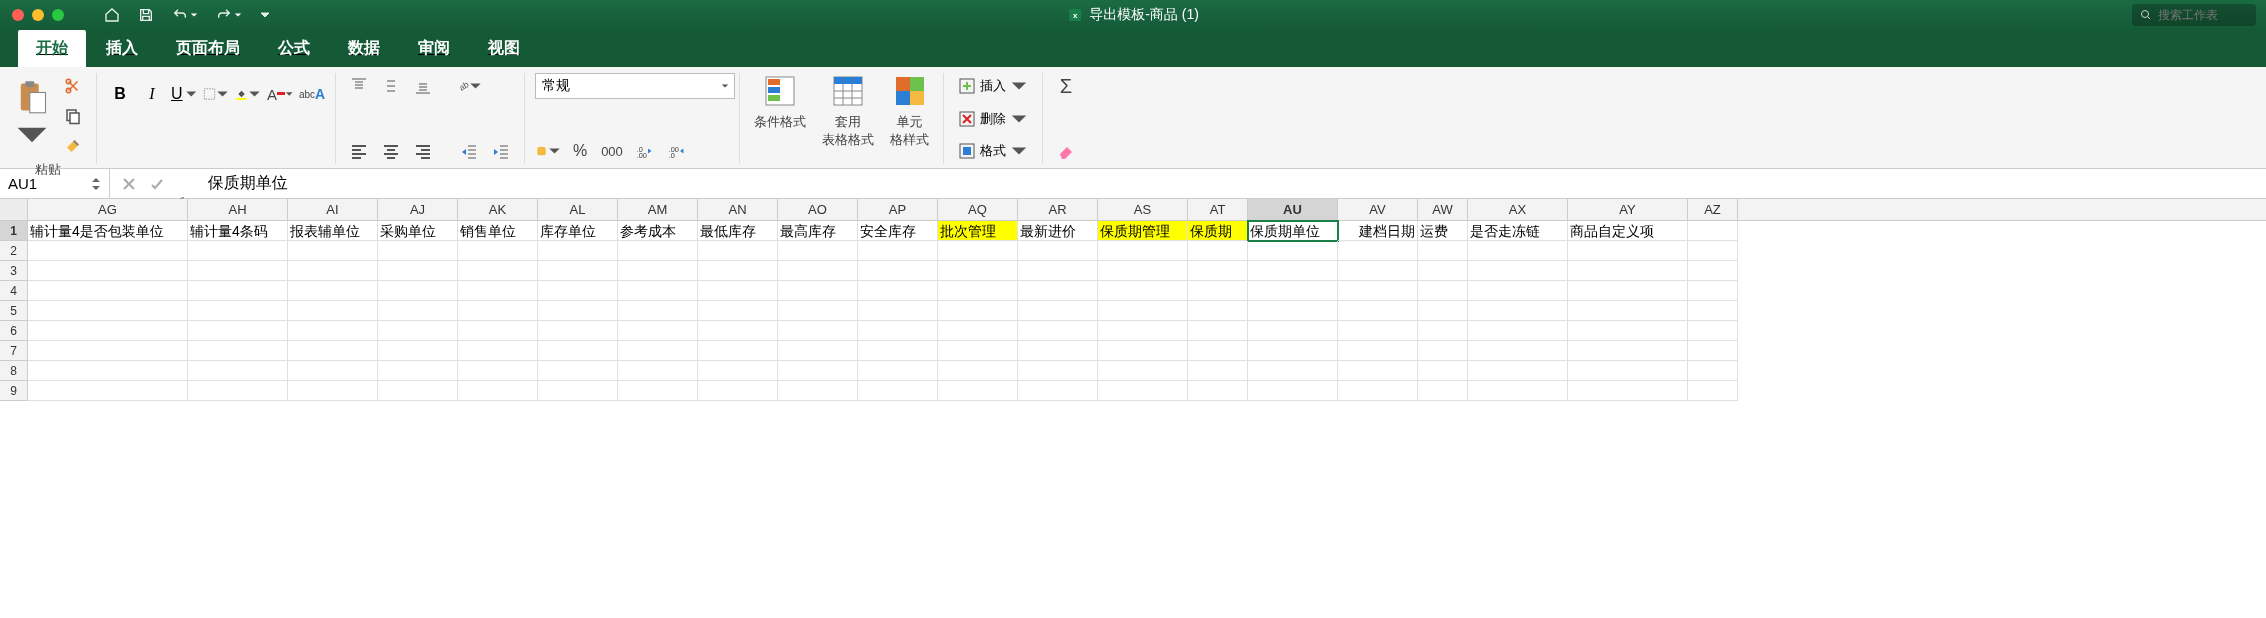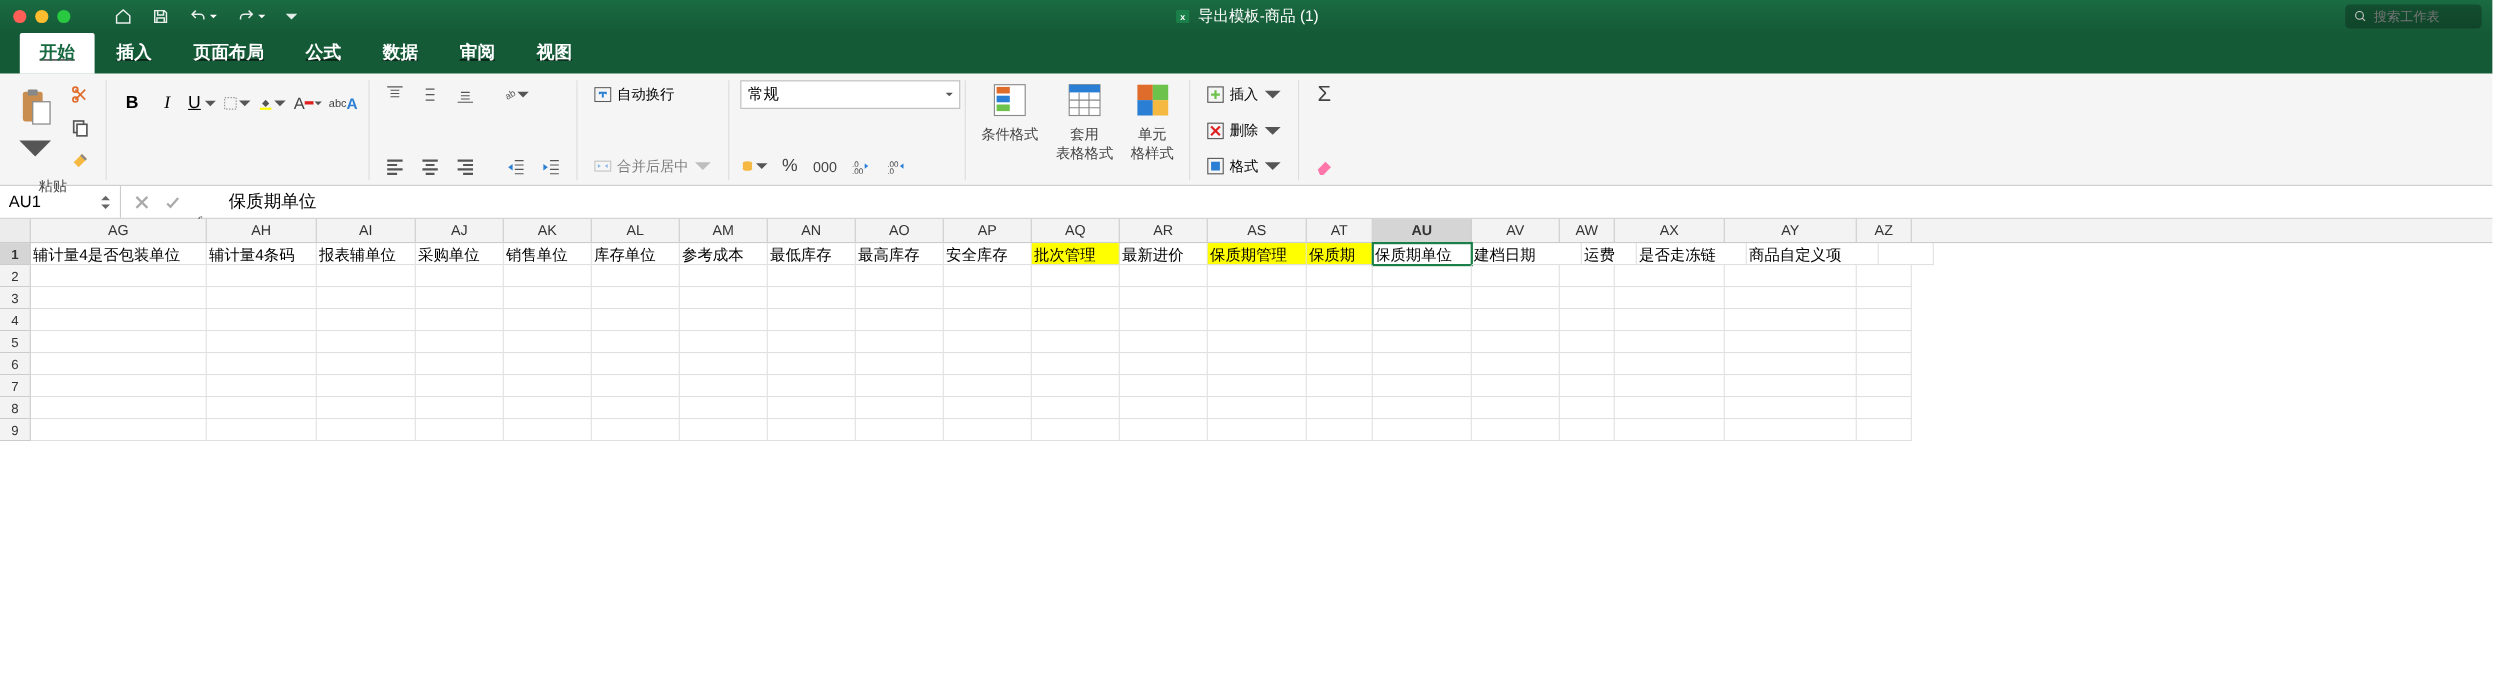--- a/index.html
+++ b/index.html
@@ -265,39 +265,20 @@
         </div>
       <div class="sm-btn">
           <svg viewBox="0 0 18 18">
             <path stroke="#555" d="M8 4h8M8 8h8M8 12h8M8 16h8"></path>
             <path fill="#2a7fd4" d="M2 7l4 3-4 3z"></path>
           </svg>
         </div>
     </div>
   </div>
 
-  <div class="group">
-    <div class="row-btn">
-      <svg viewBox="0 0 20 20">
-          <rect x="2" y="3" width="16" height="14" fill="none" stroke="#555"></rect>
-          <path fill="#2a7fd4" d="M6 7h8v3l-3-1v4h-2v-4l-3 1z"></path>
-        </svg>
-      <span>自动换行</span>
-    </div>
-    <div class="row-btn disabled" style="margin-top:10px;">
-      <svg viewBox="0 0 20 20">
-          <rect x="2" y="5" width="16" height="10" fill="none" stroke="#888"></rect>
-          <path fill="#2a7fd4" d="M5 8l3 2-3 2zM15 8l-3 2 3 2z"></path>
-        </svg>
-      <span>合并后居中</span>
-      <svg class="dd-caret" viewBox="0 0 10 10">
-          <path fill="#888" d="M1 3l4 4 4-4z"></path>
-        </svg>
-    </div>
-  </div>
 
   <div class="group">
     <div class="group-row">
       <input class="num-format" value="常规" style="">
       <svg class="dd-caret" viewBox="0 0 10 10" style="margin-left:-20px;">
           <path fill="#555" d="M1 3l4 4 4-4z"></path>
         </svg>
     </div>
     <div class="group-row" style="margin-top:8px;">
       <div class="sm-btn">
@@ -470,21 +451,21 @@
         <div class="cell" style="width: 80px;">库存单位</div>
         <div class="cell" style="width: 80px;">参考成本</div>
         <div class="cell" style="width: 80px;">最低库存</div>
         <div class="cell" style="width: 80px;">最高库存</div>
         <div class="cell" style="width: 80px;">安全库存</div>
         <div class="cell hl" style="width: 80px;">批次管理</div>
         <div class="cell" style="width: 80px;">最新进价</div>
         <div class="cell hl" style="width: 90px;">保质期管理</div>
         <div class="cell hl" style="width: 60px;">保质期</div>
         <div class="cell selected" style="width: 90px;">保质期单位</div>
-        <div class="cell" style="width: 100px;">建档日期</div>
+        <div class="cell" style="width: 80px; text-align: right;">建档日期</div>
         <div class="cell" style="width: 50px;">运费</div>
         <div class="cell" style="width: 100px;">是否走冻链</div>
         <div class="cell" style="width: 120px;">商品自定义项</div>
         <div class="cell" style="width: 50px;"></div>
       </div>
       <div class="row">
         <div class="row-h">2</div>
         <div class="cell" style="width: 160px;"></div>
         <div class="cell" style="width: 100px;"></div>
         <div class="cell" style="width: 90px;"></div>

